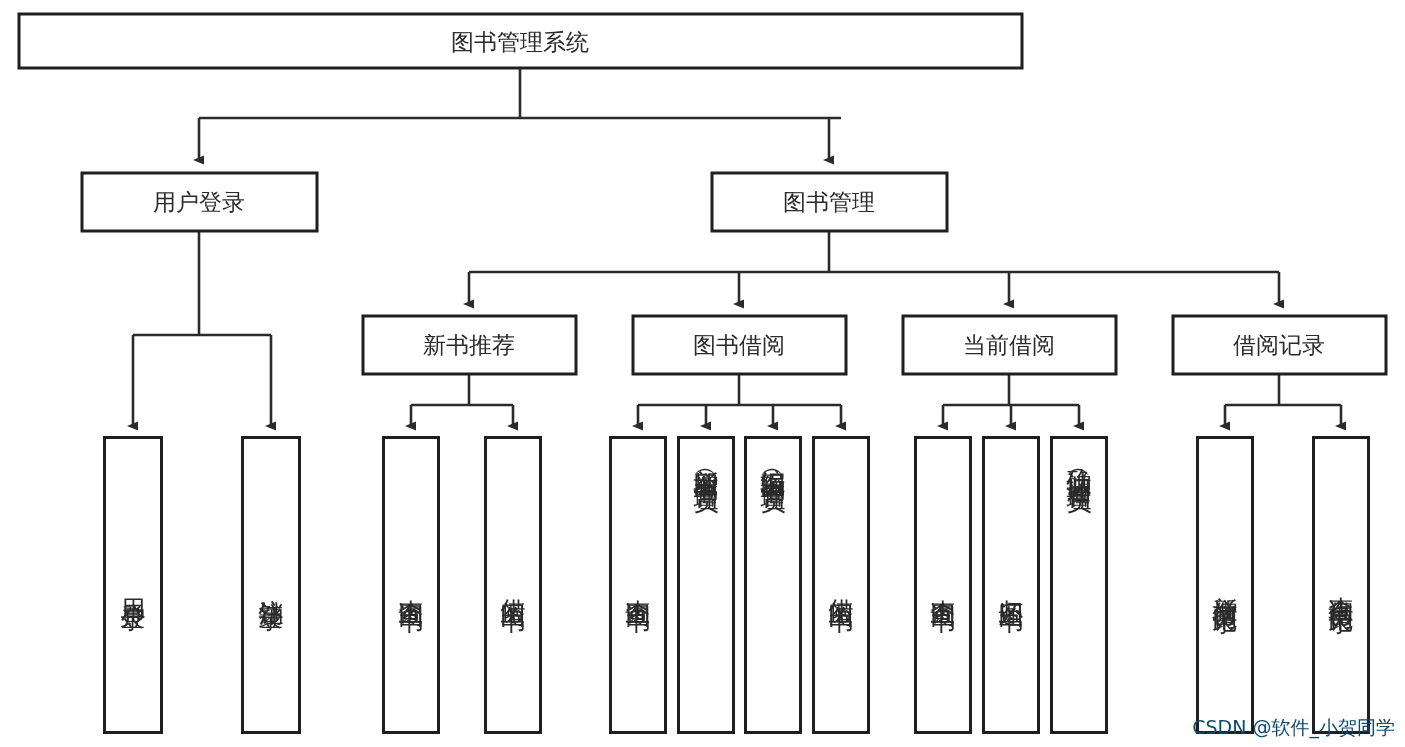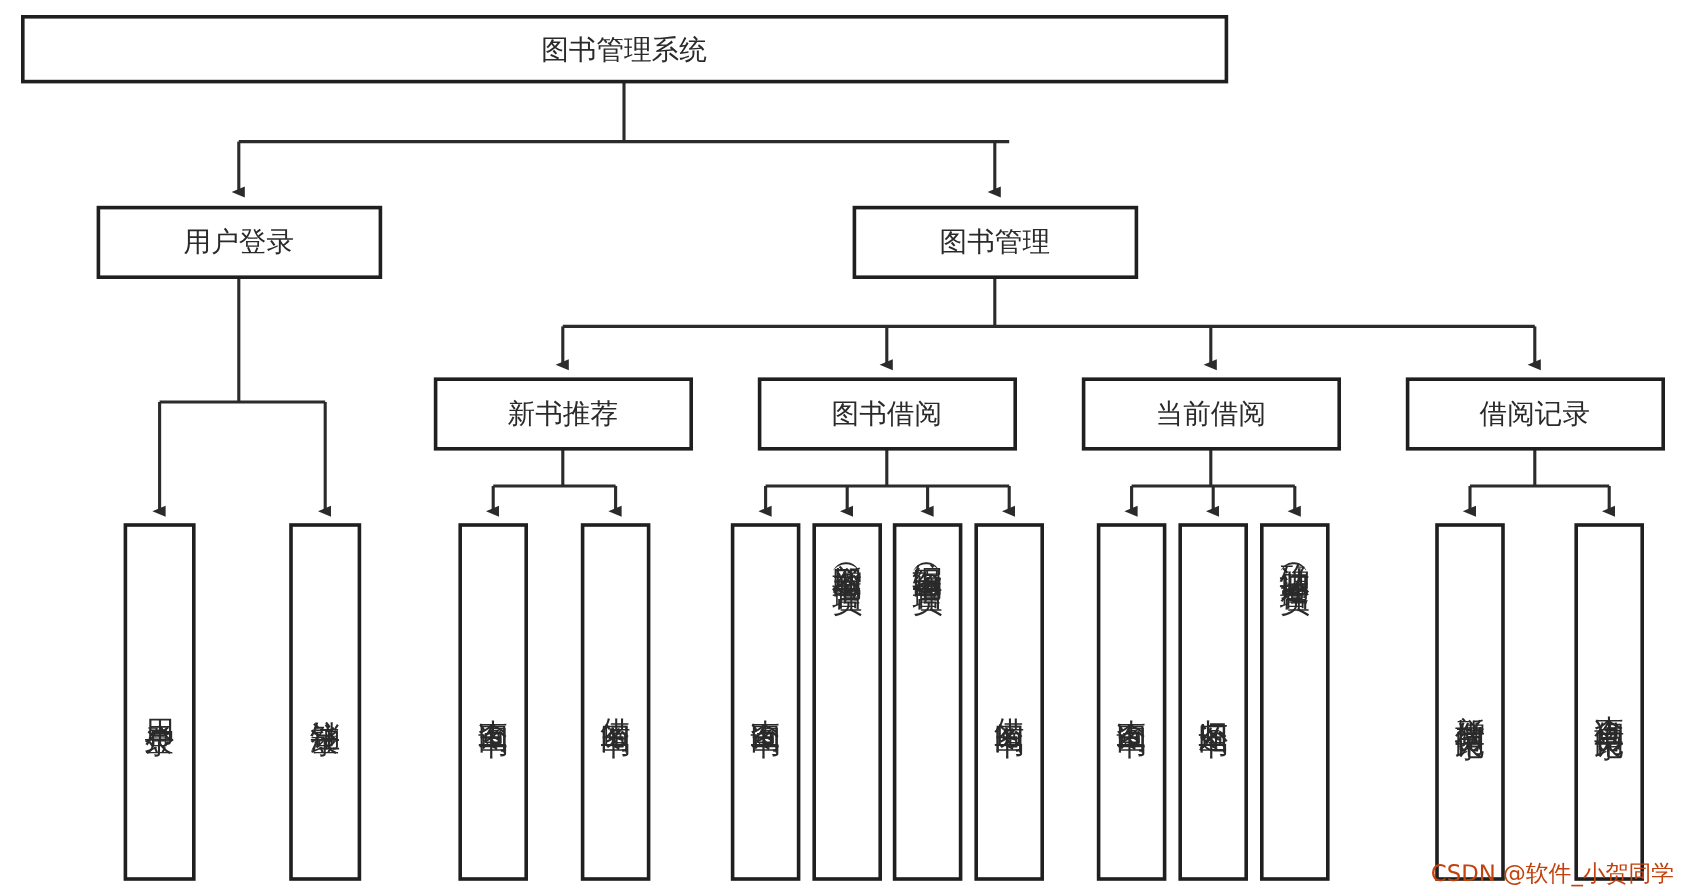--- a/index.html
+++ b/index.html
@@ -70,21 +70,21 @@
     letter-spacing: 3px;
     color: #2a2a2a;
     white-space: nowrap;
   }
   .watermark {
     position: absolute;
     right: 10px;
     bottom: 6px;
     font-family: "DejaVu Sans", "Liberation Sans", sans-serif;
     font-size: 19px;
-    color: #c2410c;
+    color: #0c4a6e;
     white-space: nowrap;
     pointer-events: none;
   }
 </style>
 </head>
 <body>
 
 <div id="diagram-root">
 
   <svg class="flow" viewBox="0 0 1405 747">

